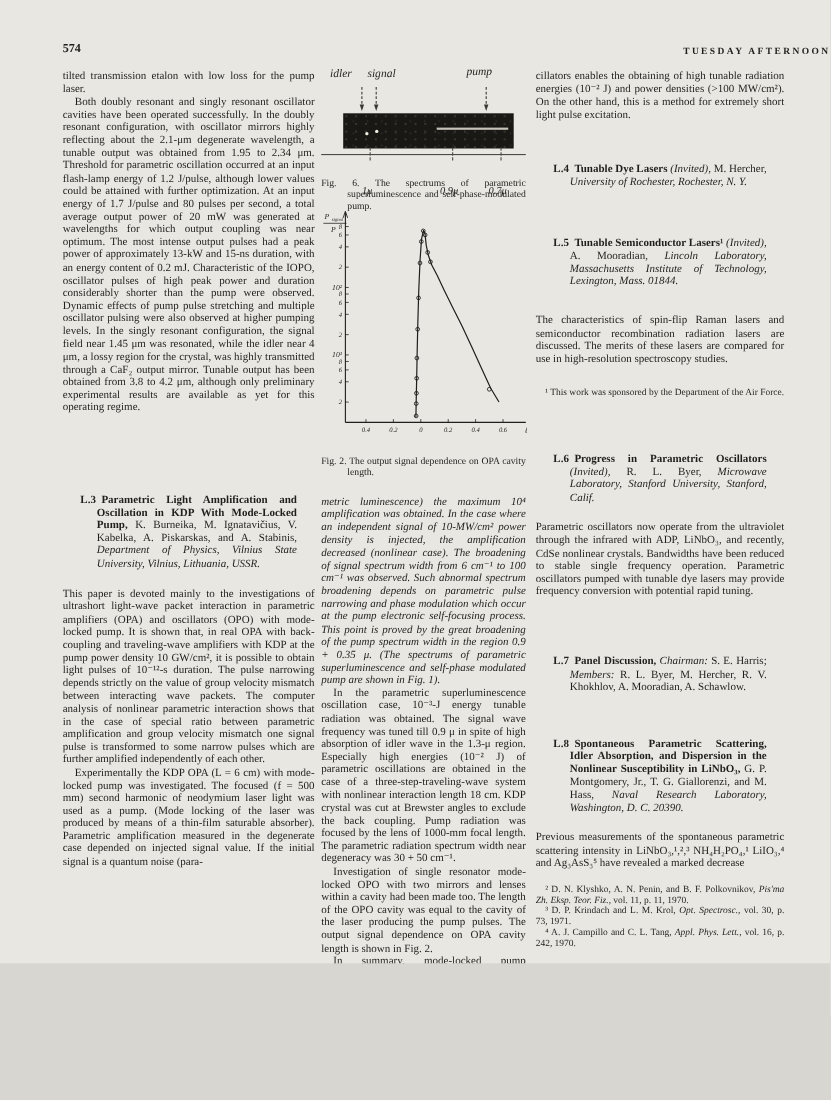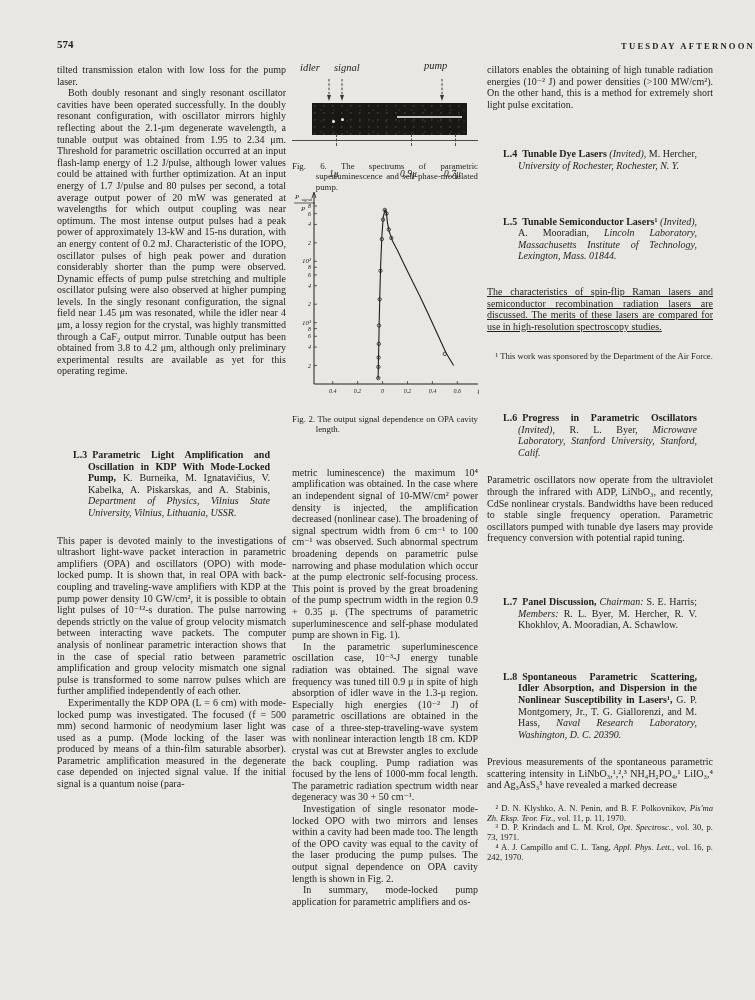--- a/index.html
+++ b/index.html
@@ -1,16 +1,16 @@
 <!DOCTYPE html>
 <html><head>
 <meta charset="utf-8">
 <style>
   html,body{margin:0;padding:0;background:#d8d6d0;}
-  .page{position:relative;width:755px;height:1000px;background:#e9e7e2;overflow:hidden;
+  .page{position:relative;width:755px;height:876px;background:#e9e7e2;overflow:hidden;
         font-family:"Liberation Serif","DejaVu Serif",serif;color:#211f1c;}
   .runhead{position:absolute;top:41px;left:0;right:0;text-align:right;
            font-size:8.6px;letter-spacing:2.2px;font-weight:bold;}
   .pagenum{position:absolute;top:38px;left:57px;font-size:11px;font-weight:bold;}
   .col{position:absolute;text-align:justify;font-size:10px;line-height:11.6px;}
   #col1{left:57px;top:64px;width:229px;}
   #col2{left:292px;top:58px;width:186px;}
   #col3{left:487px;top:64px;width:226px;}
   p{margin:0;}
   .ind{text-indent:1.1em;}
@@ -33,24 +33,24 @@
      background-size:9px 7px,13px 11px;}
   .f1dot{position:absolute;width:3px;height:3px;border-radius:50%;background:#f2eee2;}
   .f1streak{position:absolute;left:55%;right:3%;top:42%;height:2px;background:rgba(242,238,226,.8);}
   .f1base{position:absolute;left:0;right:0;top:82px;border-top:1px solid #4d4a44;}
   .f1tick{position:absolute;top:76px;height:12px;border-left:1px dashed #4d4a44;}
   .f1ticklab{position:absolute;top:87px;font-style:italic;font-size:9.5px;margin-top:24px;}
   .f1cap{position:absolute;left:0;right:0;top:103px;}
   
   #fig2-svg{display:block;margin-top:0;}
   #fig2-cap{margin-top:14px;}
-  #mid-p1{margin-top:32px;}
+  #mid-p1{margin-top:16px;font-style:italic;}
   
   #l3{margin-top:72px;} #p-this{margin-top:8px;}
-  #l4{margin-top:38px;} #l5{margin-top:44px;} #p-l5abs{margin-top:24px;text-decoration:underline;}
+  #l4{margin-top:38px;} #l5{margin-top:44px;} #p-l5abs{margin-top:24px;}
   #footnote{margin-top:20px;} #l6{margin-top:50px;} #p-l6abs{margin-top:7px;}
   #l7{margin-top:52px;} #l8{margin-top:40px;} #p-l8{margin-top:6px;}
   #refs{margin-top:13px;}
   svg text{font-family:"Liberation Serif","DejaVu Serif",serif;}
 </style>
 </head>
 <body>
 
 <div class="page">
 
@@ -179,21 +179,21 @@
     <p id="p-l5abs">The characteristics of spin-flip Raman lasers and semiconductor recombination radiation lasers are discussed. The merits of these lasers are compared for use in high-resolution spectroscopy studies.</p>
 
     <p class="small footnote" id="footnote">¹ This work was sponsored by the Department of the Air Force.</p>
 
     <p class="entry" id="l6"><span class="eid">L.6</span><span class="b">Progress in Parametric Oscillators </span><span class="i">(Invited),</span><span> R. L. Byer, </span><span class="i">Microwave Laboratory, Stanford University, Stanford, Calif.</span></p>
 
     <p id="p-l6abs">Parametric oscillators now operate from the ultraviolet through the infrared with ADP, LiNbO₃, and recently, CdSe nonlinear crystals. Bandwidths have been reduced to stable single frequency operation. Parametric oscillators pumped with tunable dye lasers may provide frequency conversion with potential rapid tuning.</p>
 
     <p class="entry" id="l7"><span class="eid">L.7</span><span class="b">Panel Discussion, </span><span class="i">Chairman:</span><span> S. E. Harris; </span><span class="i">Members:</span><span> R. L. Byer, M. Hercher, R. V. Khokhlov, A. Mooradian, A. Schawlow.</span></p>
 
-    <p class="entry" id="l8"><span class="eid">L.8</span><span class="b">Spontaneous Parametric Scattering, Idler Absorption, and Dispersion in the Nonlinear Susceptibility in Lasers¹, </span><span>G. P. Montgomery, Jr., T. G. Giallorenzi, and M. Hass, </span><span class="i">Naval Research Laboratory, Washington, D. C. 20390.</span></p>
+    <p class="entry" id="l8"><span class="eid">L.8</span><span class="b">Spontaneous Parametric Scattering, Idler Absorption, and Dispersion in the Nonlinear Susceptibility in LiNbO₃, </span><span>G. P. Montgomery, Jr., T. G. Giallorenzi, and M. Hass, </span><span class="i">Naval Research Laboratory, Washington, D. C. 20390.</span></p>
 
     <p id="p-l8">Previous measurements of the spontaneous parametric scattering intensity in LiNbO₃,¹,²,³ NH₄H₂PO₄,¹ LiIO₃,⁴ and Ag₃AsS₃⁵ have revealed a marked decrease</p>
 
     <div class="small refs" id="refs">
       <p><span>² D. N. Klyshko, A. N. Penin, and B. F. Polkovnikov, </span><span class="i">Pis'ma Zh. Eksp. Teor. Fiz.</span><span>, vol. 11, p. 11, 1970.</span></p>
       <p><span>³ D. P. Krindach and L. M. Krol, </span><span class="i">Opt. Spectrosc.</span><span>, vol. 30, p. 73, 1971.</span></p>
       <p><span>⁴ A. J. Campillo and C. L. Tang, </span><span class="i">Appl. Phys. Lett.</span><span>, vol. 16, p. 242, 1970.</span></p>
     </div>
   </div>
 

